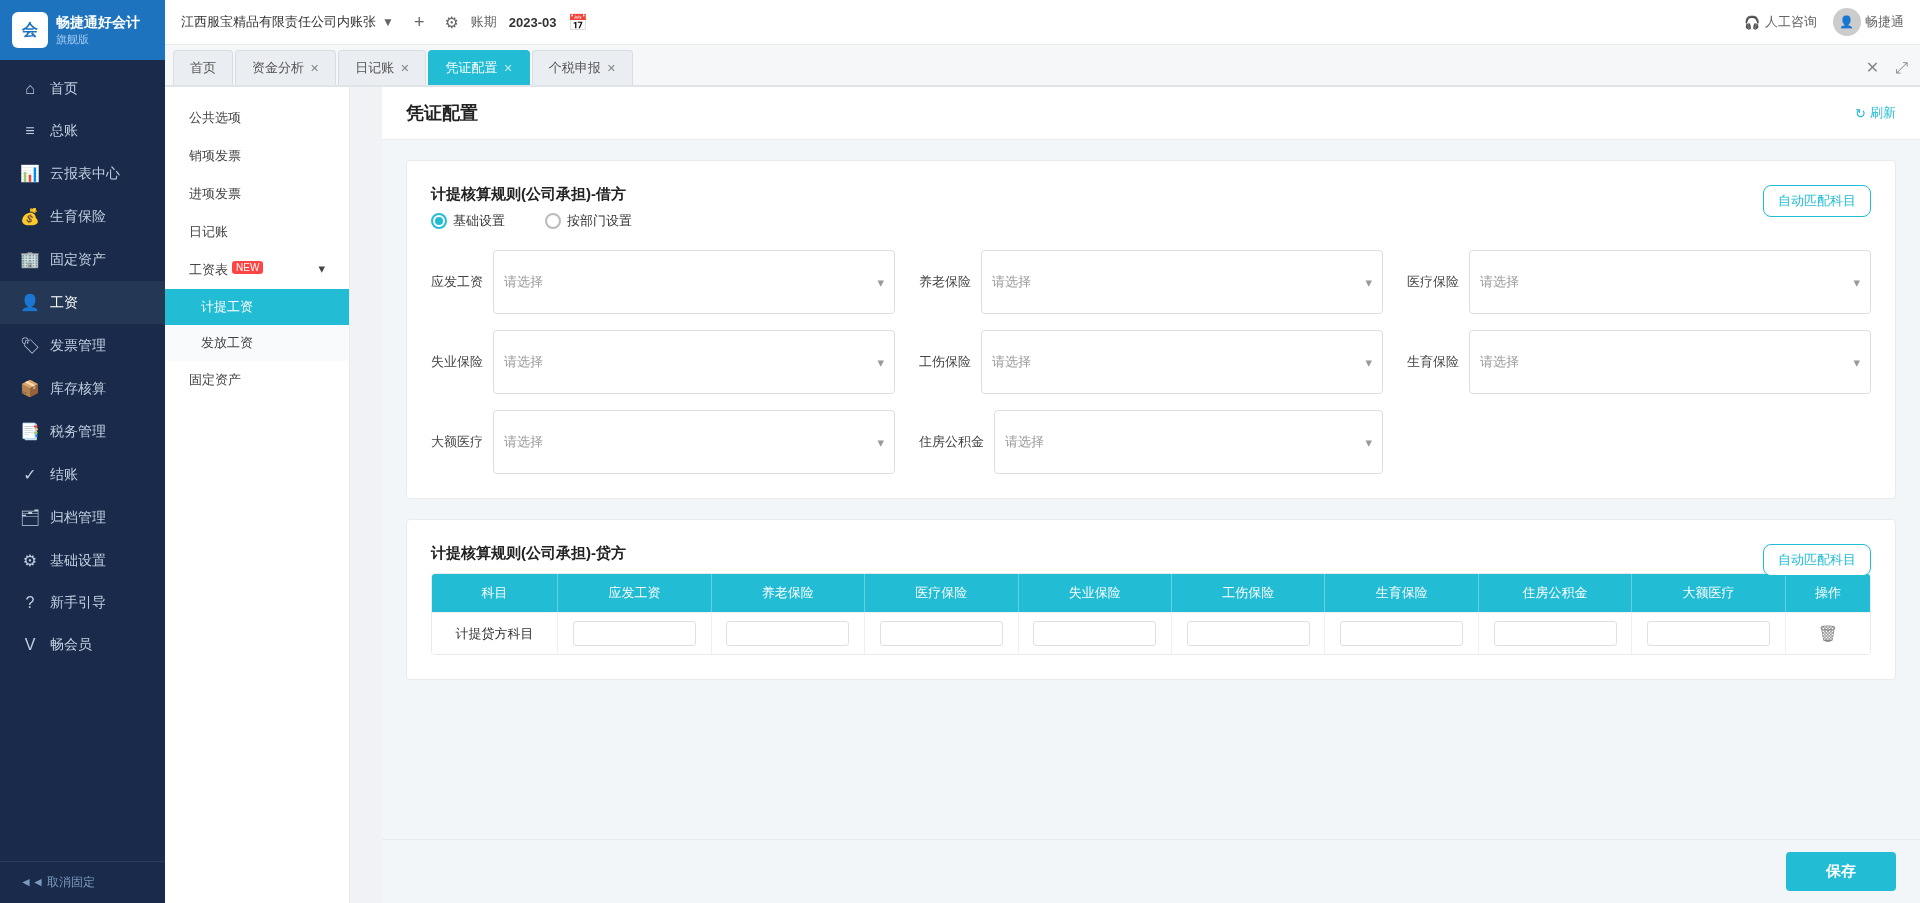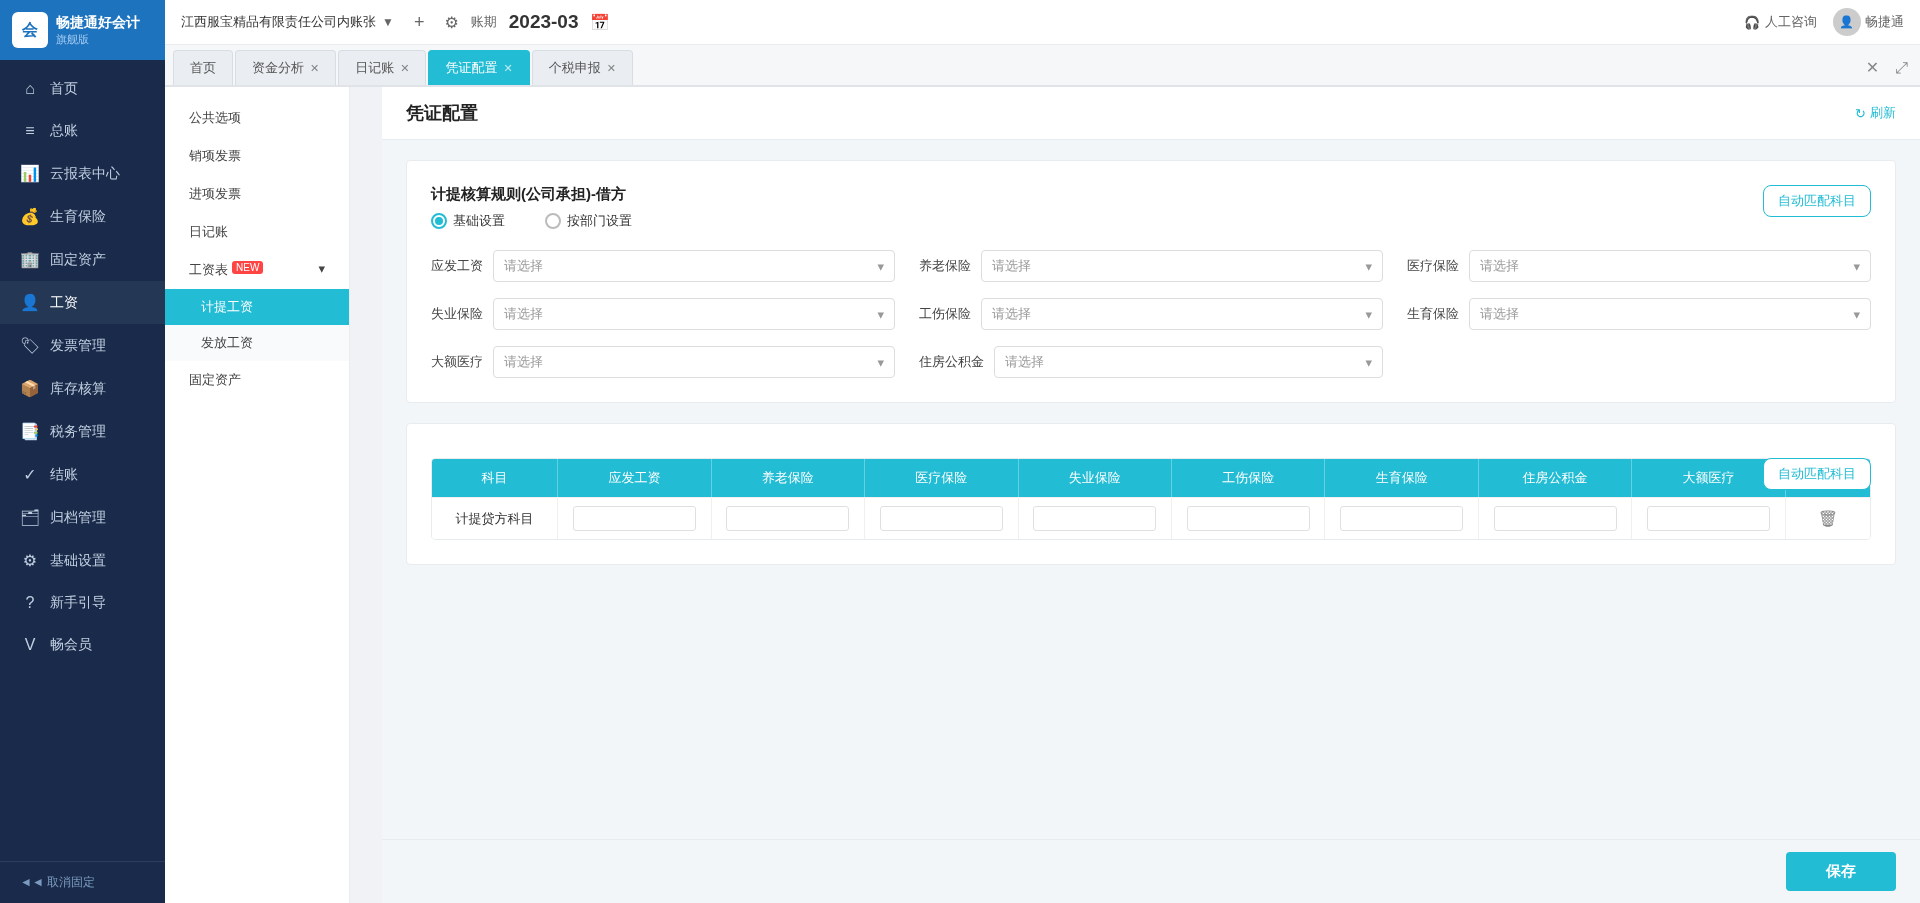--- a/index.html
+++ b/index.html
@@ -113,21 +113,21 @@
       font-size: 16px;
       cursor: pointer;
     }
     .period-label {
       color: #666;
       font-size: 13px;
     }
     .period-value {
       color: #333;
       font-weight: bold;
-      font-size: 19px;
+      font-size: 13px;
     }
     .calendar-icon { color: #1e9fde; font-size: 16px; cursor: pointer; }
     .top-bar-right {
       margin-left: auto;
       display: flex;
       align-items: center;
       gap: 16px;
     }
     .service-btn {
       display: flex;
@@ -367,21 +367,21 @@
     .form-label {
       font-size: 13px;
       color: #444;
       white-space: nowrap;
       min-width: 52px;
     }
     .form-select {
       flex: 1;
       border: 1px solid #ddd;
       border-radius: 4px;
-      padding: 6px 10px;
+      padding: 22px 10px;
       font-size: 13px;
       color: #999;
       display: flex;
       align-items: center;
       justify-content: space-between;
       cursor: pointer;
       background: white;
     }
     .form-select-text { color: #999; }
 
@@ -695,20 +695,21 @@
                   <span class="form-select-text">请选择</span>
                   <span>▾</span>
                 </div>
               </div>
             </div>
           </div>
         </div>
 
         <div class="section-card">
           <div style="position:relative;">
+            <div class="section-title">计提核算规则(公司承担)-贷方</div>
             <button class="auto-match-btn" style="position:absolute;top:0;right:0;">自动匹配科目</button>
 
             <div class="table-container">
               <div class="table-header">
                 <div class="th">科目</div>
                 <div class="th">应发工资</div>
                 <div class="th">养老保险</div>
                 <div class="th">医疗保险</div>
                 <div class="th">失业保险</div>
                 <div class="th">工伤保险</div>

